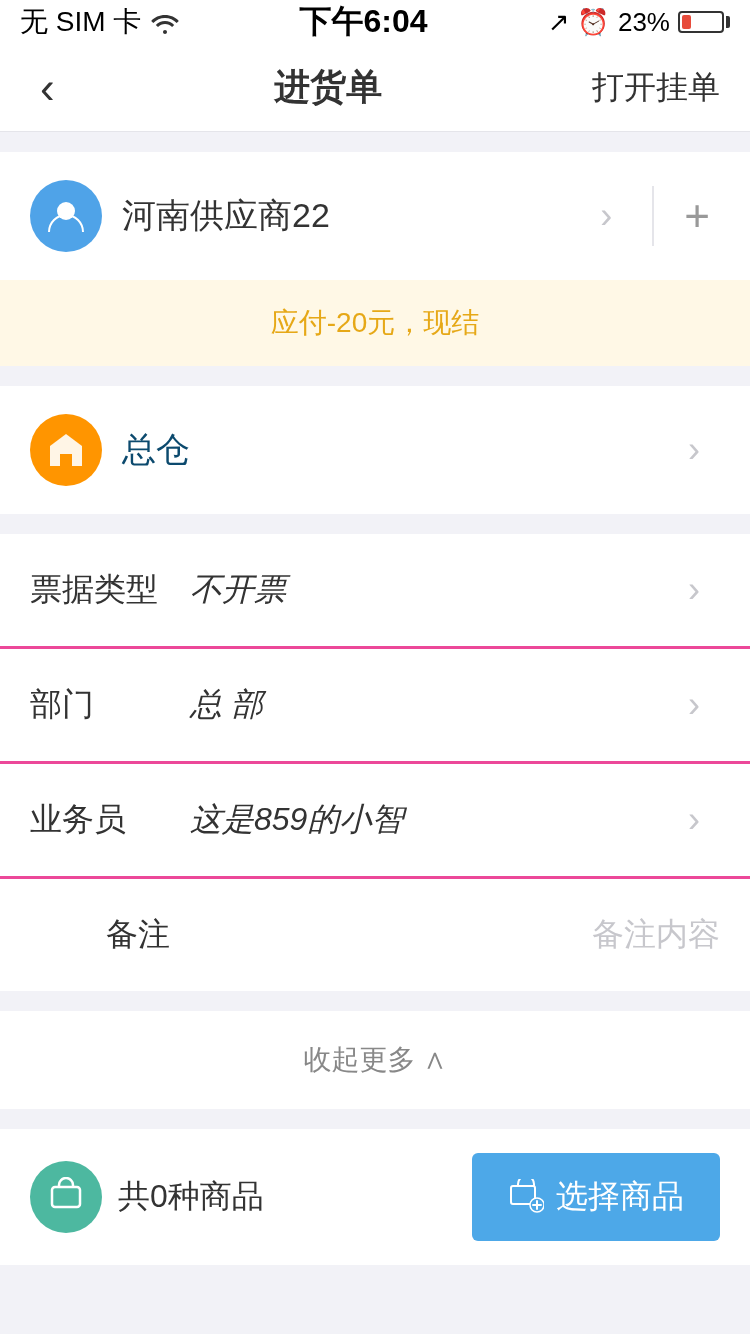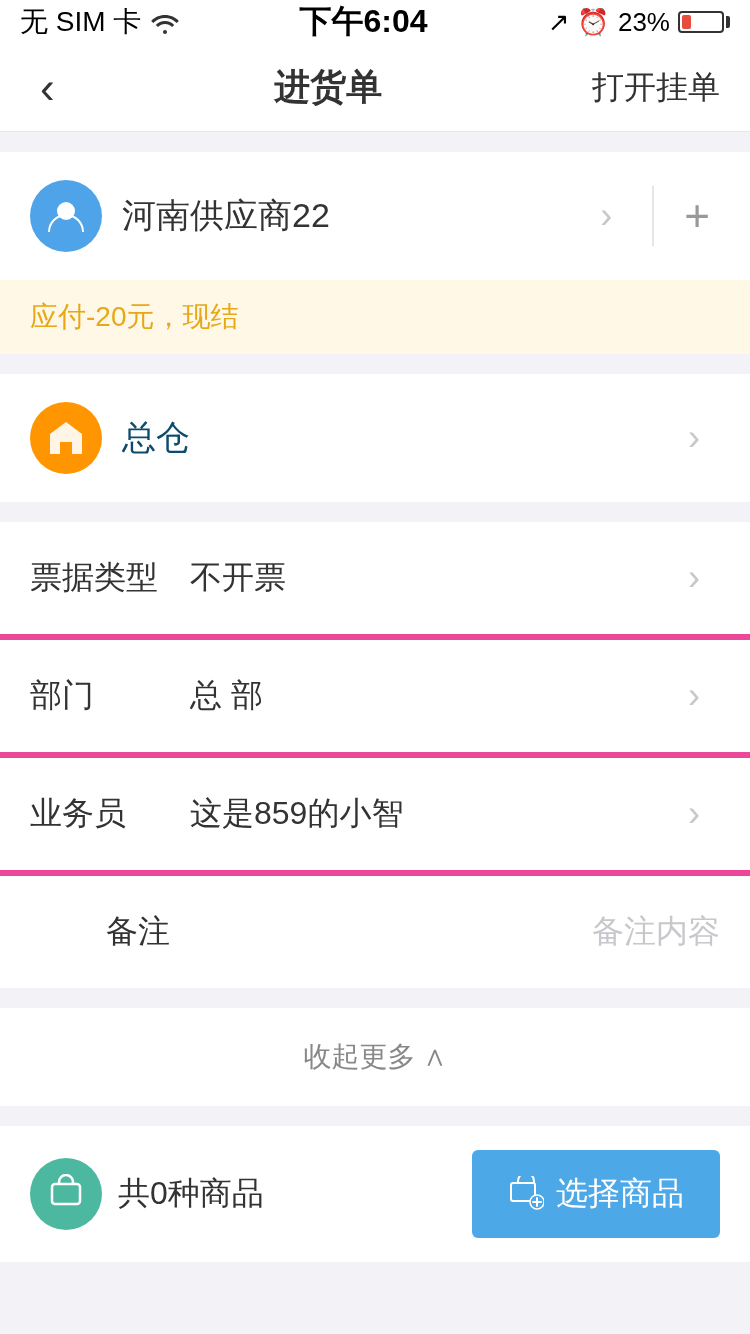--- a/index.html
+++ b/index.html
@@ -104,23 +104,24 @@
     .add-btn {
       font-size: 44px;
       color: #999;
       cursor: pointer;
       padding: 0 10px;
     }
 
     
     .notice-bar {
       background: #fff8e6;
-      padding: 18px 30px;
+      padding: 24px 30px;
       font-size: 28px;
       color: #e6a817;
+      text-align: center;
     }
 
     
     .warehouse-row {
       display: flex;
       align-items: center;
       padding: 28px 30px;
       background: #fff;
       margin-top: 20px;
     }
@@ -143,38 +144,39 @@
 
     
     .form-section {
       background: #fff;
       margin-top: 20px;
     }
     .form-row {
       display: flex;
       align-items: center;
       padding: 34px 30px;
-      border-bottom: 6px solid #ec4899;
+      border-bottom: 3px solid #ec4899;
       min-height: 100px;
     }
     .form-row:last-child {
       border-bottom: none;
       text-align: right;
     }
     .form-label {
       font-size: 32px;
       color: #333;
       width: 140px;
       flex-shrink: 0;
     }
     .form-value {
       flex: 1;
       font-size: 32px;
       color: #333;
       padding-left: 20px;
+      font-style: italic;
     }
     .form-placeholder {
       flex: 1;
       font-size: 32px;
       color: #c7c7cc;
       padding-left: 20px;
     }
 
     
     .collapse-row {

